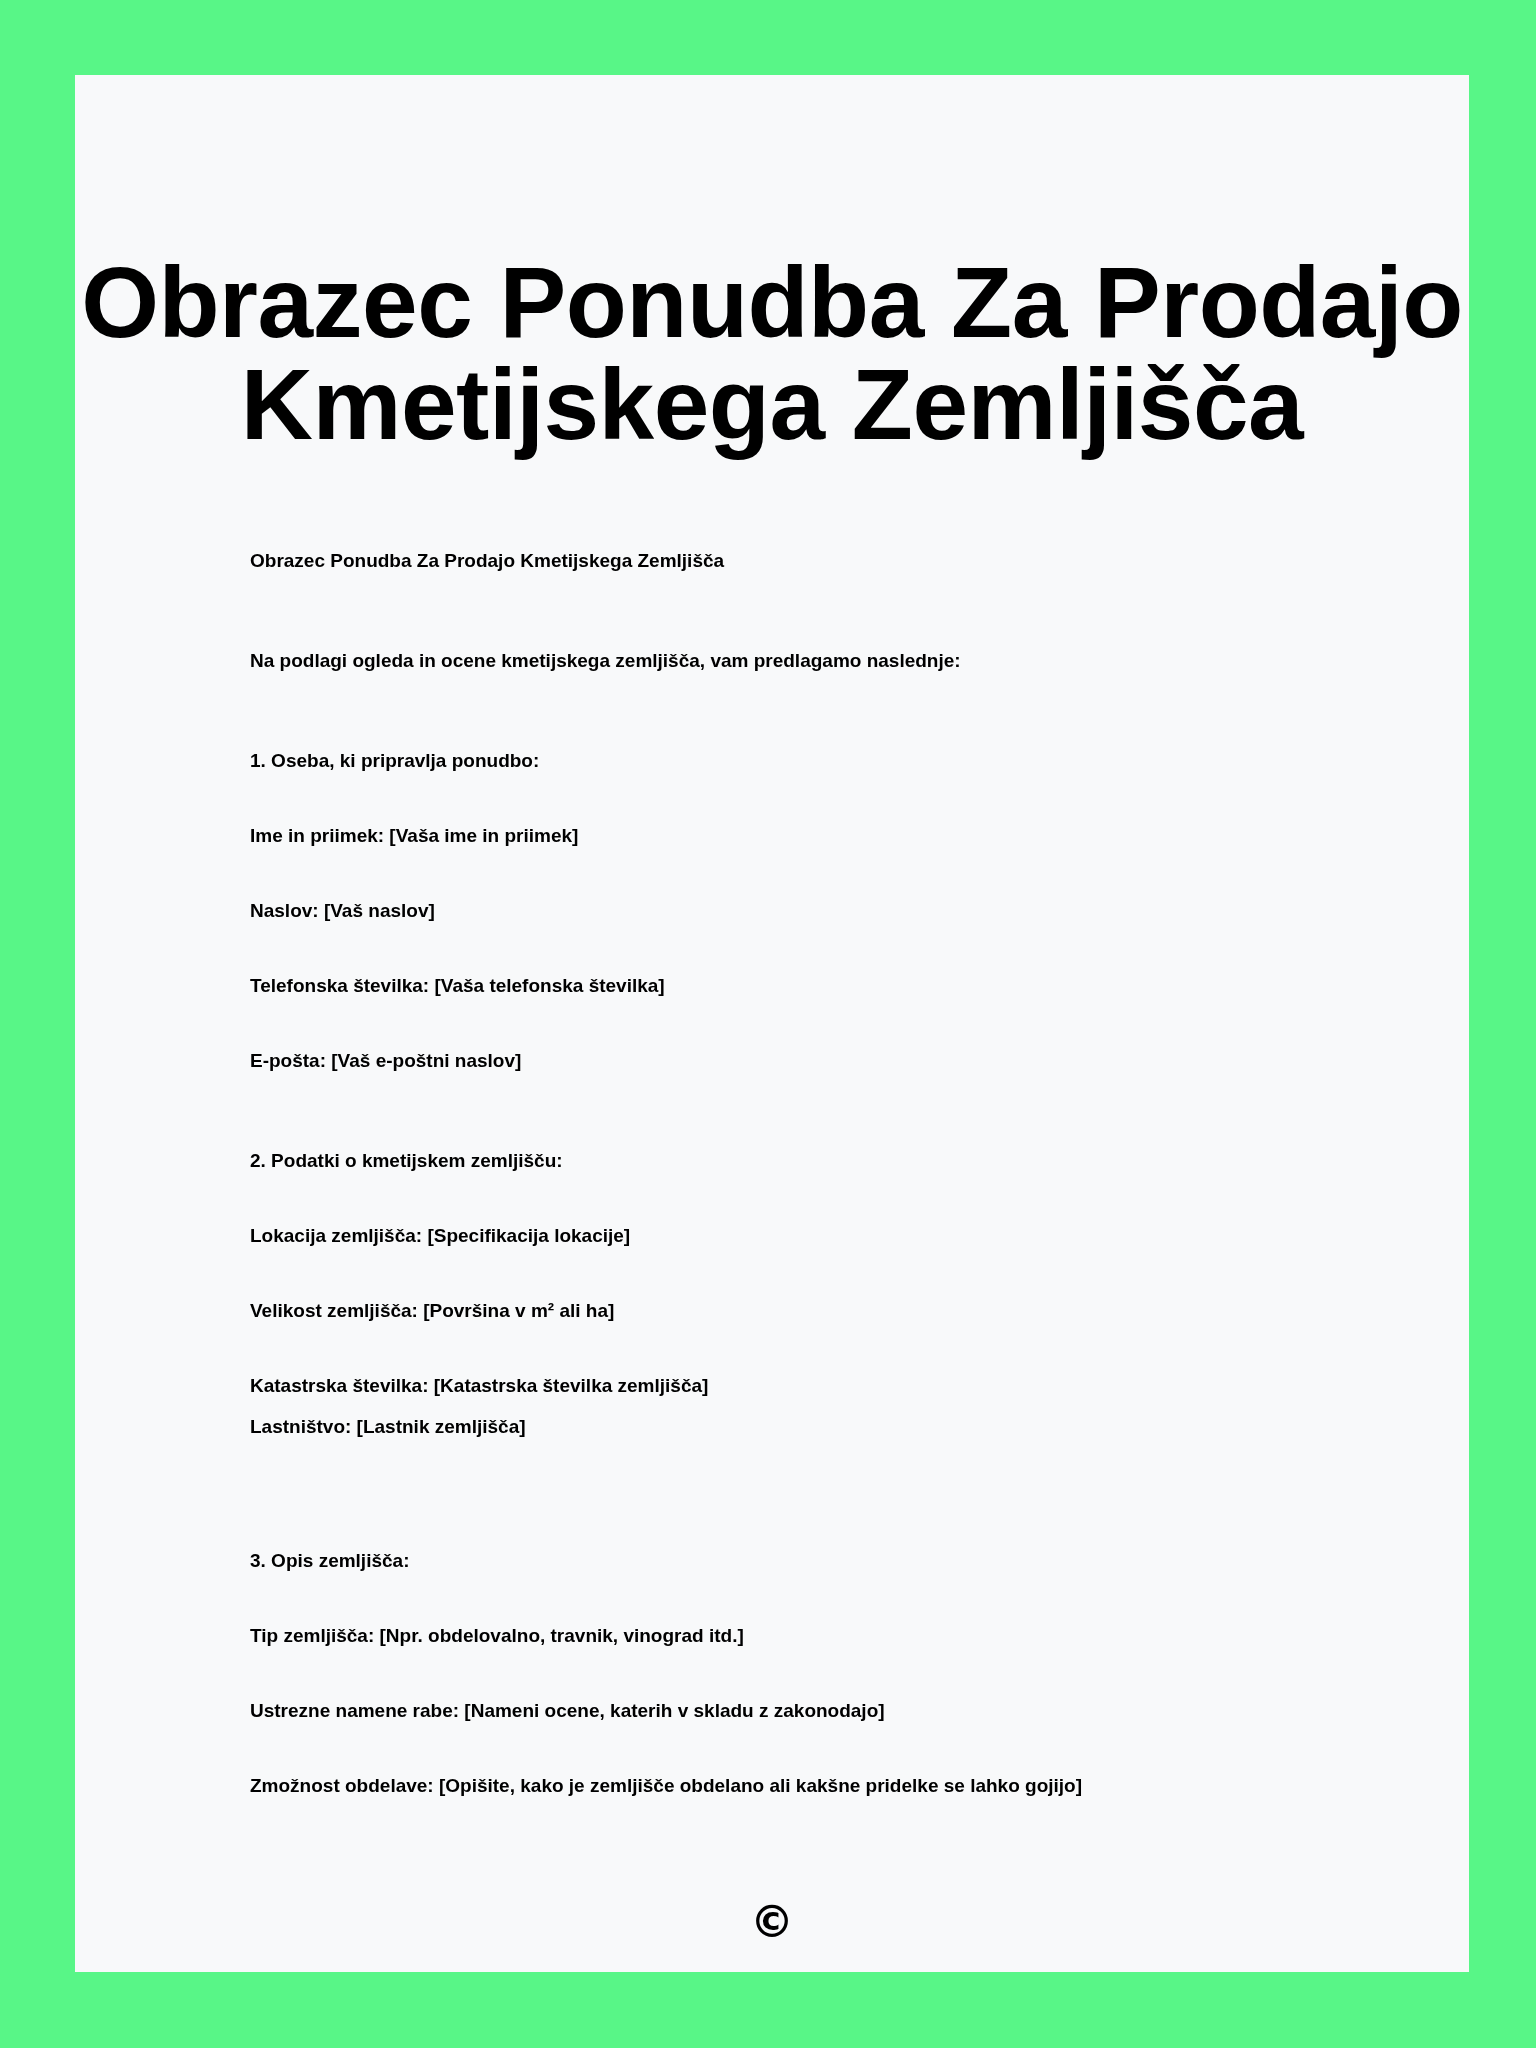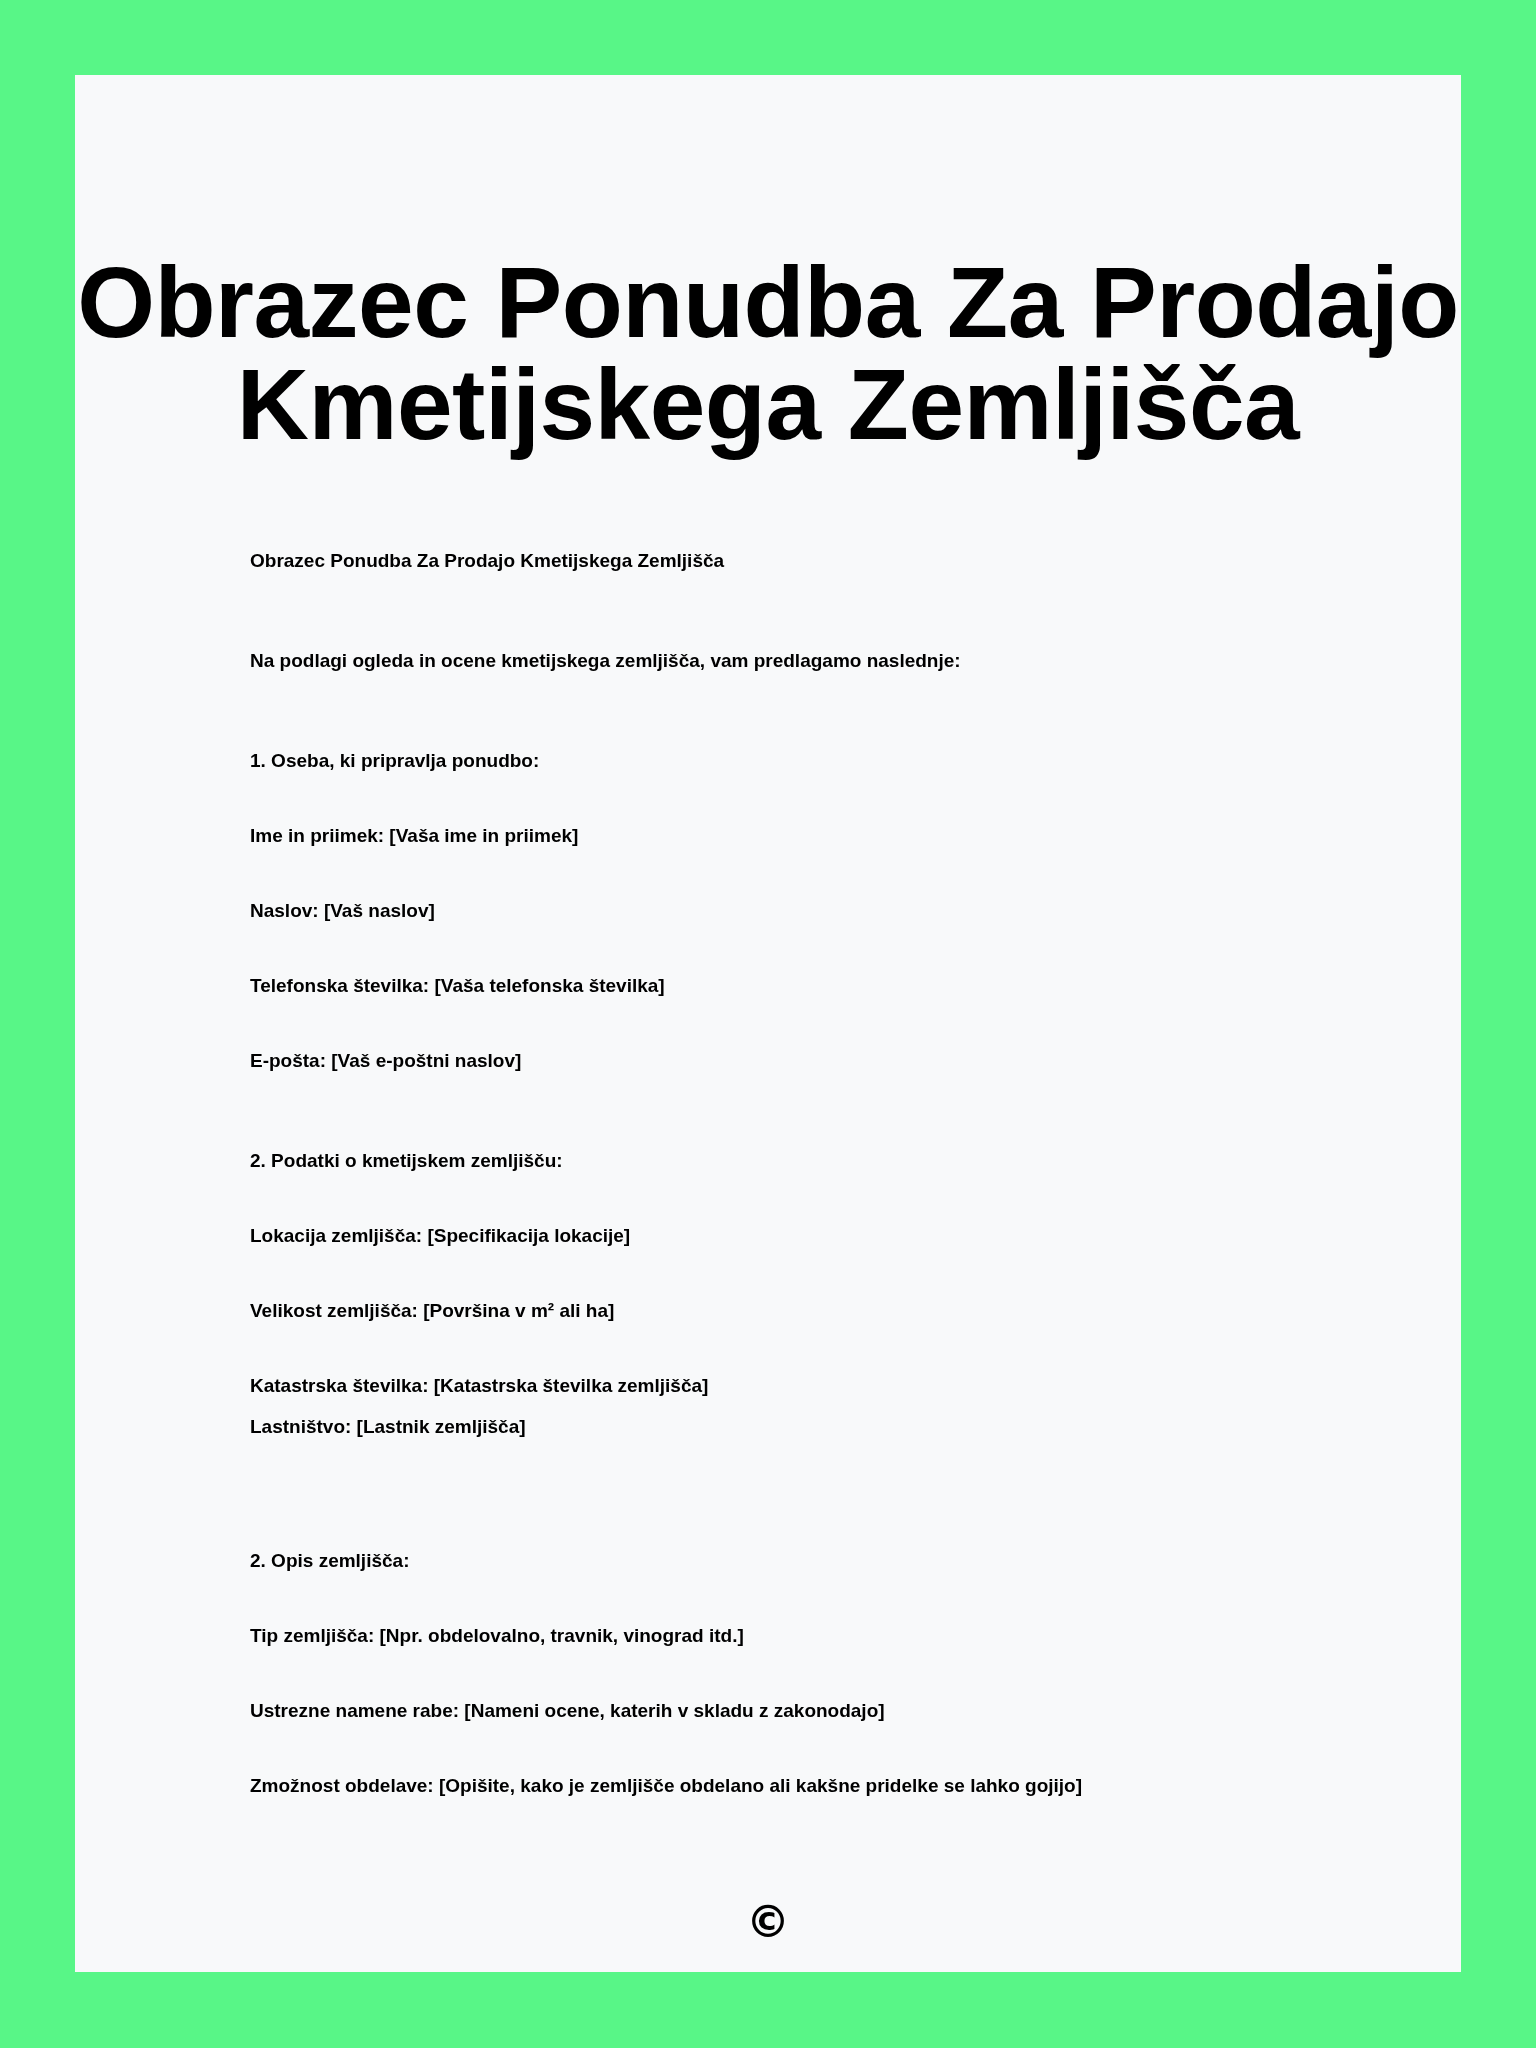--- a/index.html
+++ b/index.html
@@ -14,20 +14,21 @@
       overflow: hidden;
       font-family: "Liberation Sans", sans-serif;
     }
     .page {
       position: absolute;
       left: 75px;
       top: 75px;
       width: 1386px;
       height: 1897px;
       background: #F8F9FA;
+      padding-left: 8px;
     }
     .title {
       position: absolute;
       left: -40px;
       right: -40px;
       top: 176px;
       margin: 0;
       text-align: center;
       font-family: "Liberation Sans", sans-serif;
       font-weight: bold;
@@ -85,21 +86,21 @@
 
     <div>
       <div class="line" style="top:1075px">2. Podatki o kmetijskem zemljišču:</div>
       <div class="line" style="top:1150px">Lokacija zemljišča: [Specifikacija lokacije]</div>
       <div class="line" style="top:1225px">Velikost zemljišča: [Površina v m² ali ha]</div>
       <div class="line" style="top:1300px">Katastrska številka: [Katastrska številka zemljišča]</div>
       <div class="line" style="top:1341px">Lastništvo: [Lastnik zemljišča]</div>
     </div>
 
     <div>
-      <div class="line" style="top:1475px">2. Opis zemljišča:</div>
+      <div class="line" style="top:1475px">3. Opis zemljišča:</div>
       <div class="line" style="top:1550px">Tip zemljišča: [Npr. obdelovalno, travnik, vinograd itd.]</div>
       <div class="line" style="top:1625px">Ustrezne namene rabe: [Nameni ocene, katerih v skladu z zakonodajo]</div>
       <div class="line" style="top:1700px">Zmožnost obdelave: [Opišite, kako je zemljišče obdelano ali kakšne pridelke se lahko gojijo]</div>
     </div>
   </div>
 
   <div class="copyright">©</div>
 </div>
 
 </body></html>

